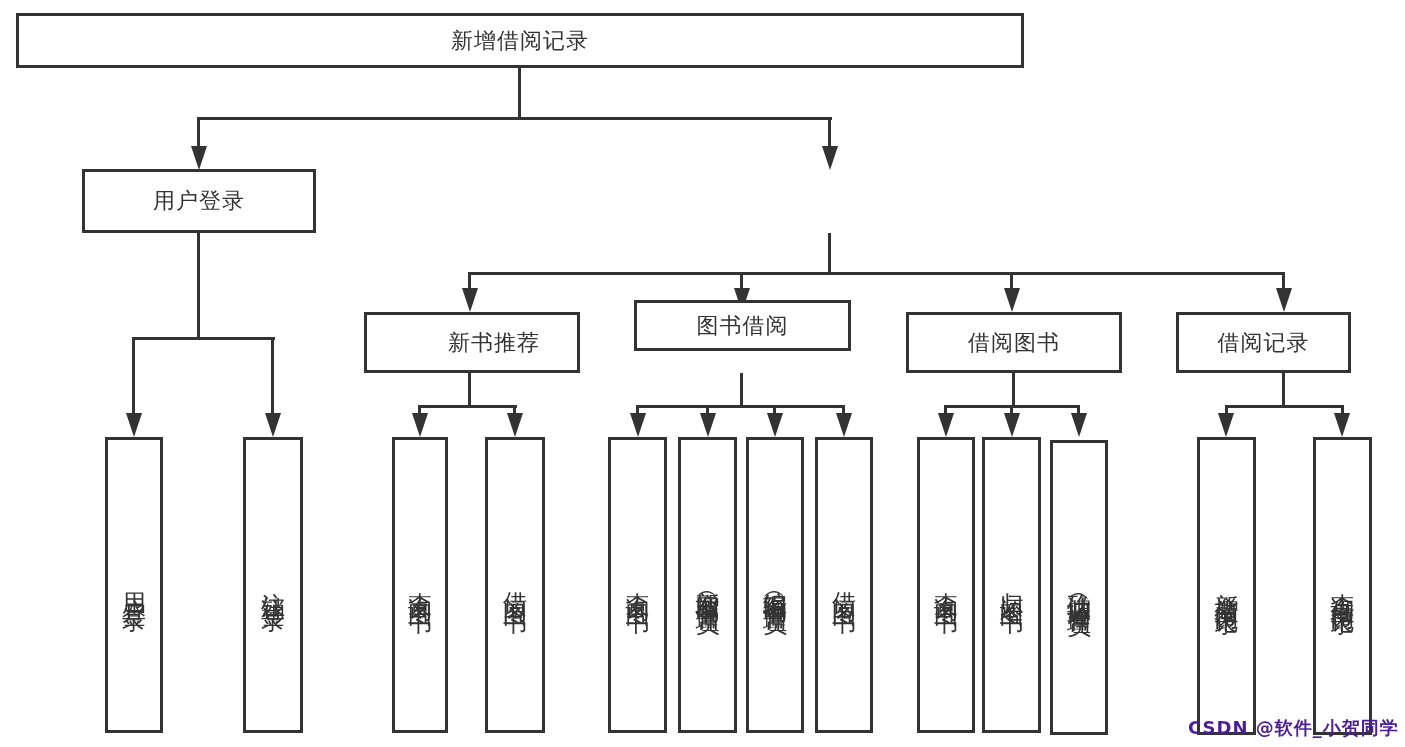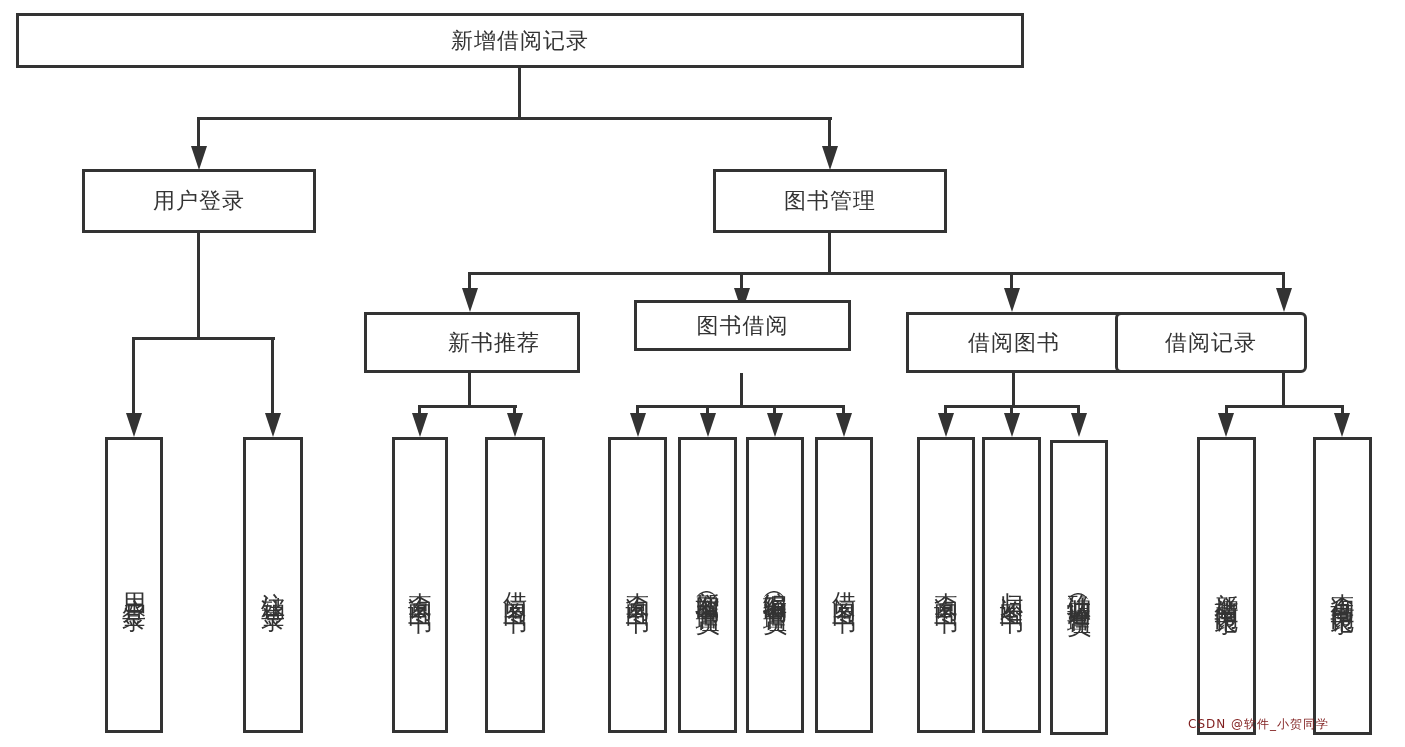--- a/index.html
+++ b/index.html
@@ -34,43 +34,43 @@
   .h{position:absolute;height:3px;background:#333333;z-index:1;}
   .arr{
     position:absolute;width:0;height:0;
     border-left:8px solid transparent;
     border-right:8px solid transparent;
     border-top:24px solid #333333;
     z-index:1;
   }
   .watermark{
     position:absolute;
-    color:#7f1d1d;
-    font-size:12px;
+    color:#4c1d95;
+    font-size:18px;
     letter-spacing:1px;
     white-space:nowrap;
     z-index:3;
+    font-weight:bold;
   }
 </style>
 </head>
 <body>
 
 <div id="stage">
 
   <div class="box" style="left:16px;top:13px;width:1008px;height:55px;">新增借阅记录</div>
 
   <div class="v" style="left:518px;top:68px;height:49px;"></div>
   <div class="h" style="left:198px;top:117px;width:634px;"></div>
   <div class="v" style="left:197px;top:117px;height:35px;"></div>
   <div class="v" style="left:828px;top:117px;height:35px;"></div>
   <div class="arr" style="left:191px;top:146px;"></div>
   <div class="arr" style="left:822px;top:146px;"></div>
 
   <div class="box" style="left:82px;top:169px;width:234px;height:64px;">用户登录</div>
-  <div class="box" style="left:713px;top:169px;width:234px;height:64px;">图书管理</div>
 
   <div class="v" style="left:197px;top:233px;height:104px;"></div>
   <div class="h" style="left:133px;top:337px;width:142px;"></div>
   <div class="v" style="left:132px;top:337px;height:78px;"></div>
   <div class="v" style="left:271px;top:337px;height:78px;"></div>
   <div class="arr" style="left:126px;top:413px;"></div>
   <div class="arr" style="left:265px;top:413px;"></div>
 
   <div class="v" style="left:828px;top:233px;height:39px;"></div>
   <div class="h" style="left:469px;top:272px;width:816px;"></div>
@@ -79,21 +79,21 @@
   <div class="v" style="left:1010px;top:272px;height:20px;"></div>
   <div class="v" style="left:1282px;top:272px;height:20px;"></div>
   <div class="arr" style="left:462px;top:288px;"></div>
   <div class="arr" style="left:734px;top:288px;"></div>
   <div class="arr" style="left:1004px;top:288px;"></div>
   <div class="arr" style="left:1276px;top:288px;"></div>
 
   <div class="box" style="left:364px;top:312px;width:216px;height:61px;padding-left:44px;">新书推荐</div>
   <div class="box" style="left:634px;top:300px;width:217px;height:51px;">图书借阅</div>
   <div class="box" style="left:906px;top:312px;width:216px;height:61px;">借阅图书</div>
-  <div class="box" style="left:1115px;top:312px;width:192px;height:61px;border-radius:6px;">借阅记录</div>
+  <div class="box" style="left:1176px;top:312px;width:175px;height:61px;">借阅记录</div>
 
   <div class="v" style="left:468px;top:373px;height:32px;"></div>
   <div class="h" style="left:419px;top:405px;width:98px;"></div>
   <div class="v" style="left:418px;top:405px;height:12px;"></div>
   <div class="v" style="left:513px;top:405px;height:12px;"></div>
   <div class="arr" style="left:412px;top:413px;"></div>
   <div class="arr" style="left:507px;top:413px;"></div>
 
   <div class="v" style="left:740px;top:373px;height:32px;"></div>
   <div class="h" style="left:636px;top:405px;width:209px;"></div>

